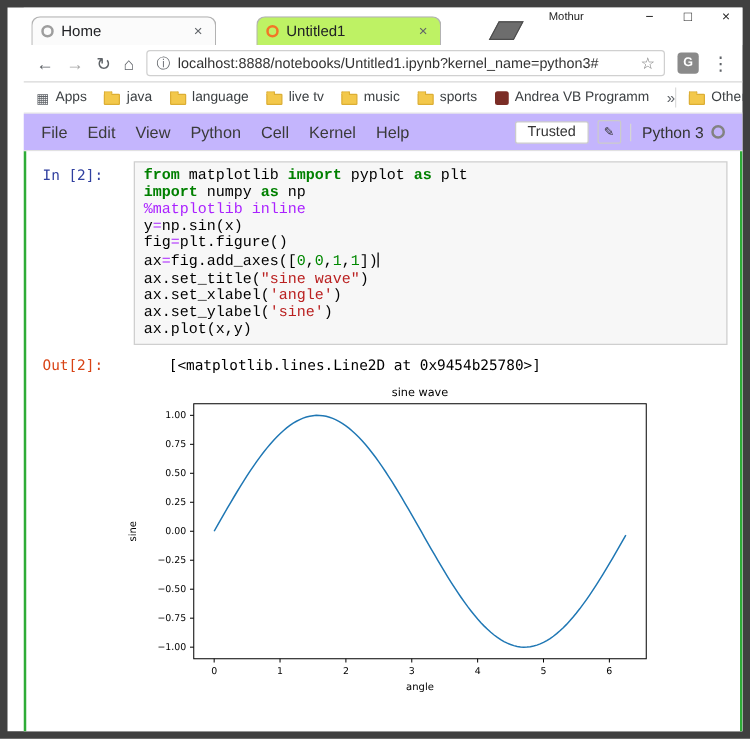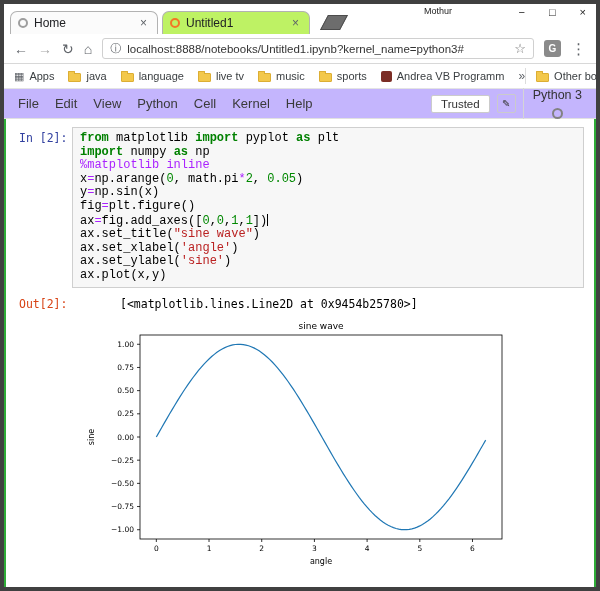--- a/index.html
+++ b/index.html
@@ -1,24 +1,24 @@
 <!DOCTYPE html>
 <html><head>
 <meta charset="utf-8">
 <style>
   * { box-sizing: border-box; margin: 0; padding: 0; }
   body { font-family: "Liberation Sans", sans-serif; background: #ddd; }
-  .window { width: 600px; height: 591px; background: #fff; border: 4px solid #404040; position: relative; overflow: hidden; }
+  .window { width: 600px; height: 591px; background: #fff; border: 6px solid #404040; position: relative; overflow: hidden; padding-left: 13px; }
 
   
   .titlebar { height: 30px; position: relative; background: #fff; }
   .win-title { position: absolute; left: 420px; top: 2px; font-size: 9px; color: #222; }
   .win-controls { position: absolute; top: 2px; right: 10px; display: flex; gap: 24px; font-size: 11px; color: #222; }
   .win-controls span { cursor: default; }
-  .tabstrip { position: absolute; bottom: 0; left: 6px; display: flex; align-items: flex-end; }
+  .tabstrip { position: absolute; bottom: 0; left: 6px; display: flex; align-items: flex-end; gap: 28px; }
   .tab { width: 148px; height: 23px; border: 1px solid #b2b2b2; border-bottom: none; border-radius: 7px 7px 0 0;
          background: #bef264; display: flex; align-items: center; gap: 6px; padding: 0 7px; font-size: 12px; color: #202124; margin-right: 4px; }
   .tab.inactive { background: #fbfbfb; }
   .favicon { width: 10px; height: 10px; border-radius: 50%; flex: 0 0 auto; }
   .favicon.home { border: 2px solid #9e9e9e; }
   .favicon.jupyter { border: 2px solid #f37626; }
   .tab-label { flex: 1; white-space: nowrap; overflow: hidden; }
   .tab-close { color: #5f6368; font-size: 12px; width: 13px; text-align: center; }
   .newtab { width: 20px; height: 15px; background: #6d6d6d; border: 1px solid #4c4c4c; transform: skewX(-28deg); margin: 0 0 4px 10px; }
 
@@ -42,27 +42,27 @@
   .folder::before { content: ""; position: absolute; top: -3px; left: -1px; width: 5px; height: 2px; background: #f3c84b; border: 1px solid #dcae34; border-bottom: none; border-radius: 1px 1px 0 0; }
   .site-ic { width: 11px; height: 11px; background: #7b2d26; border-radius: 2px; }
   .chev { color: #5f6368; font-size: 12px; margin-right: 0; }
   .bm-other { margin-left: auto; display: flex; align-items: center; gap: 5px; border-left: 1px solid #dcdcdc; padding-left: 10px; height: 16px; white-space: nowrap; }
 
   
   .nb-menu { height: 30px; display: flex; align-items: center; gap: 16px; padding: 0 14px; font-size: 13px; color: #3a3a3a; border-bottom: 1px solid #e1e1e1; background: #c4b5fd; }
   .menu-right { margin-left: auto; display: flex; align-items: center; gap: 7px; text-align: right; }
   .trusted { border: 1px solid #cbcbcb; border-radius: 2px; padding: 2px 9px; font-size: 11.5px; color: #333; background: #fff; }
   .pencil-btn { width: 19px; height: 19px; border: 1px solid #cbcbcb; border-radius: 2px; display: flex; align-items: center; justify-content: center; font-size: 10px; color: #333; }
-  .kernel { display: flex; align-items: center; gap: 6px; border-left: 1px solid #d5d5d5; padding-left: 9px; font-size: 12.5px; color: #333; flex-direction: column; }
+  .kernel { display: flex; align-items: center; gap: 6px; border-left: 1px solid #d5d5d5; padding-left: 9px; font-size: 12.5px; color: #333; }
   .kcircle { width: 11px; height: 11px; border: 2px solid #828282; border-radius: 50%; }
 
   
   .nb-body { height: 474px; border-left: 2px solid #2eac37; border-right: 2px solid #2eac37; border-bottom: 2px solid #2eac37;
              padding-top: 8px; background: #fff; overflow: hidden; }
-  .cell-row { display: flex; padding-right: 10px; }
+  .cell-row { display: flex; padding-right: 10px; gap: 20px; }
   .prompt-col { flex: 0 0 66px; padding-left: 13px; padding-top: 4px; font-family: "DejaVu Sans Mono", monospace; font-size: 11.5px; white-space: nowrap; }
   .prompt-in { color: #303F9F; }
   .prompt-out { color: #D84315; }
   .code-box { flex: 1; border: 1px solid #cfcfcf; background: #f7f7f7; padding: 4px 7px; font-family: Liberation Mono, monospace; font-size: 12px; line-height: 13.6px; color: #000; }
   .code-line { white-space: pre; }
   .tok-kw { color: #008000; font-weight: bold; }
   .tok-p { color: #000; }
   .tok-op { color: #AA22FF; }
   .tok-num { color: #008800; }
   .tok-str { color: #BA2121; }
@@ -171,21 +171,20 @@
     </span>
   </div>
 
   <div class="nb-body">
     <div class="cell-row">
       <div class="prompt-col prompt-in">In [2]:</div>
       <div class="code-box" id="code-lines">
           <div class="code-line"><span class="tok-kw">from</span><span class="tok-p"> matplotlib </span><span class="tok-kw">import</span><span class="tok-p"> pyplot </span><span class="tok-kw">as</span><span class="tok-p"> plt</span></div>
           <div class="code-line"><span class="tok-kw">import</span><span class="tok-p"> numpy </span><span class="tok-kw">as</span><span class="tok-p"> np</span></div>
           <div class="code-line"><span class="tok-magic">%matplotlib inline</span></div>
-          <div class="code-line"><span class="tok-p">x</span><span class="tok-op">=</span><span class="tok-p">np.arange(</span><span class="tok-num">0</span><span class="tok-p">, math.pi</span><span class="tok-op">*</span><span class="tok-num">2</span><span class="tok-p">, </span><span class="tok-num">0.05</span><span class="tok-p">)</span></div>
           <div class="code-line"><span class="tok-p">y</span><span class="tok-op">=</span><span class="tok-p">np.sin(x)</span></div>
           <div class="code-line"><span class="tok-p">fig</span><span class="tok-op">=</span><span class="tok-p">plt.figure()</span></div>
           <div class="code-line"><span class="tok-p">ax</span><span class="tok-op">=</span><span class="tok-p">fig.add_axes([</span><span class="tok-num">0</span><span class="tok-p">,</span><span class="tok-num">0</span><span class="tok-p">,</span><span class="tok-num">1</span><span class="tok-p">,</span><span class="tok-num">1</span><span class="tok-p">])</span><span class="caret"></span></div>
           <div class="code-line"><span class="tok-p">ax.set_title(</span><span class="tok-str">"sine wave"</span><span class="tok-p">)</span></div>
           <div class="code-line"><span class="tok-p">ax.set_xlabel(</span><span class="tok-str">'angle'</span><span class="tok-p">)</span></div>
           <div class="code-line"><span class="tok-p">ax.set_ylabel(</span><span class="tok-str">'sine'</span><span class="tok-p">)</span></div>
           <div class="code-line"><span class="tok-p">ax.plot(x,y)</span></div>
         </div>
     </div>
     <div class="out-row">

